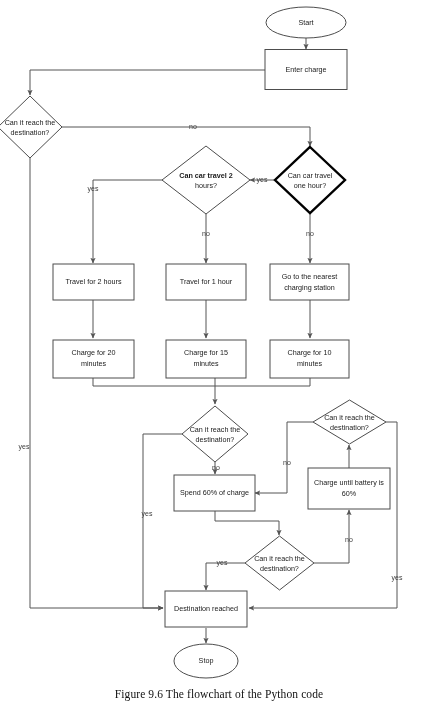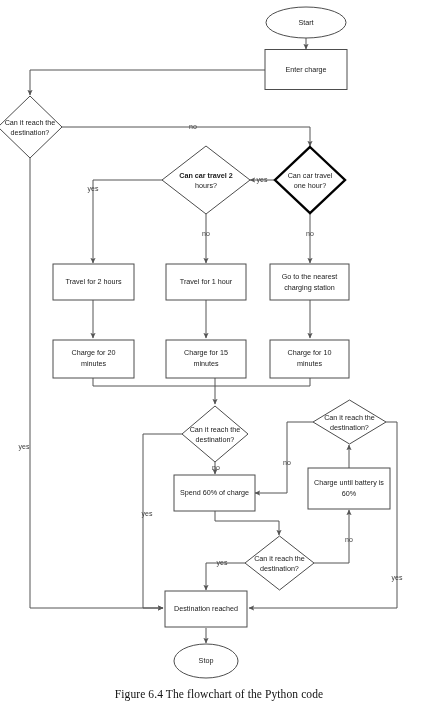--- a/index.html
+++ b/index.html
@@ -213,13 +213,13 @@
     <text class="edge-label" x="310" y="234">no</text>
     <text class="edge-label" x="216" y="468">no</text>
     <text class="edge-label" x="147" y="514">yes</text>
     <text class="edge-label" x="287" y="463">no</text>
     <text class="edge-label" x="397" y="578">yes</text>
     <text class="edge-label" x="222" y="563">yes</text>
     <text class="edge-label" x="349" y="540">no</text>
   </g>
 </svg>
 
-<div class="caption">Figure 6.4 The flowchart of the Python code</div>
+<div class="caption">Figure 9.6 The flowchart of the Python code</div>
 
 </body></html>

